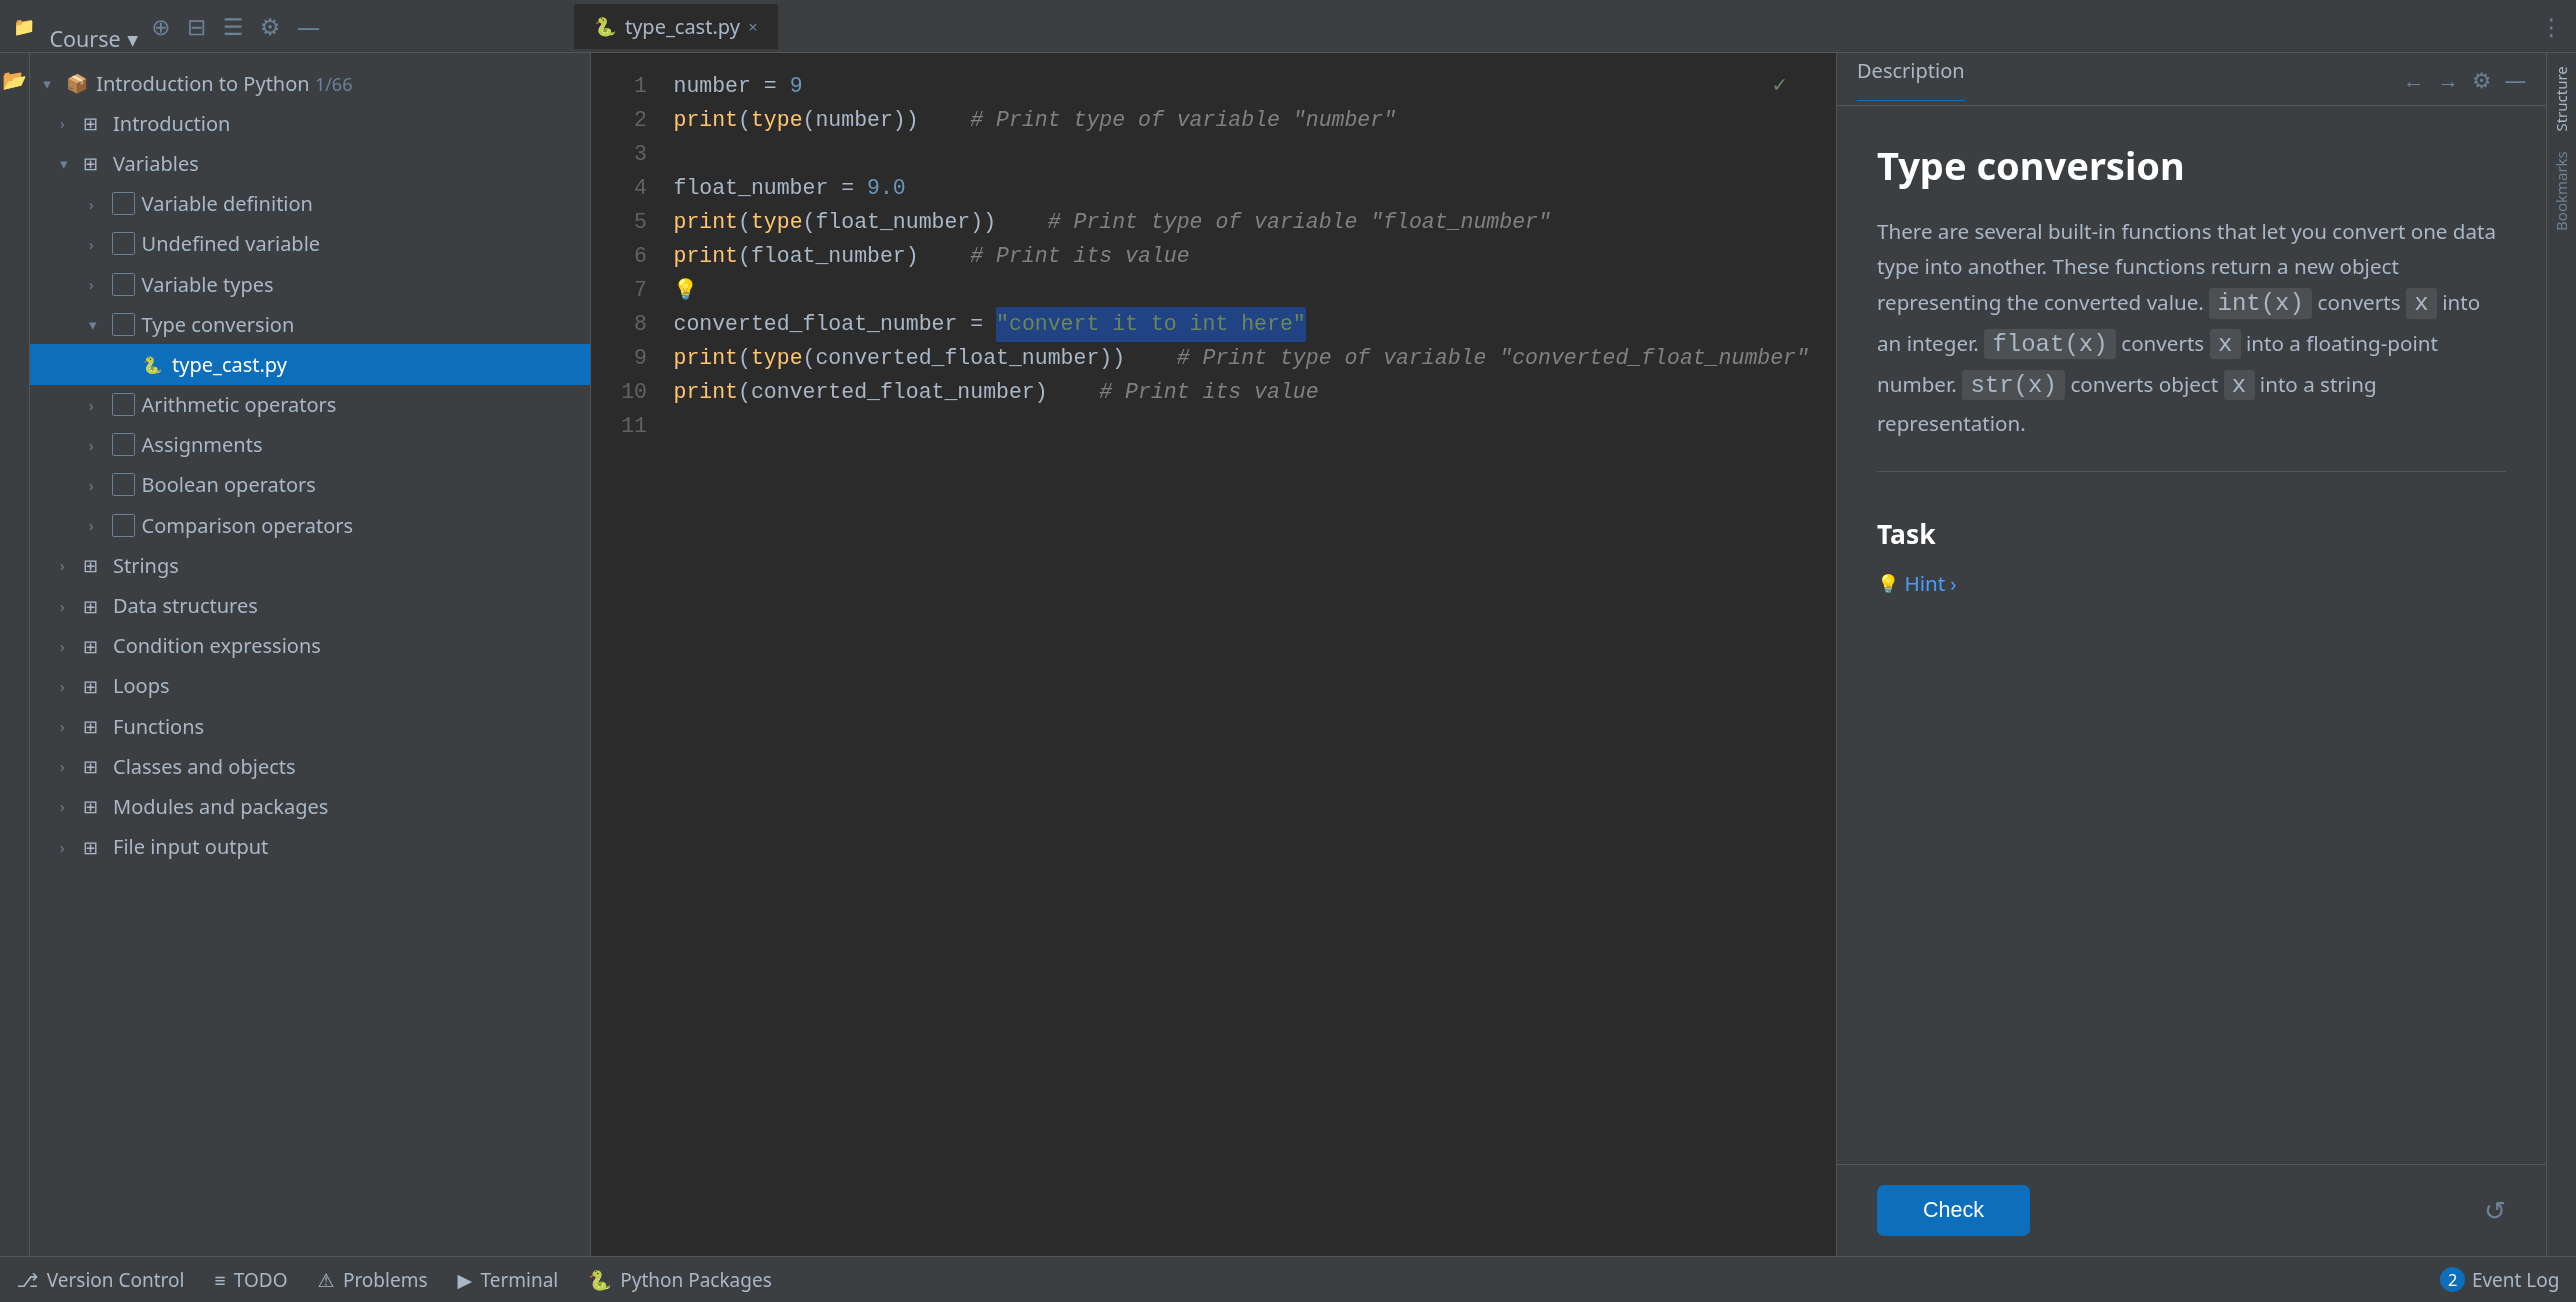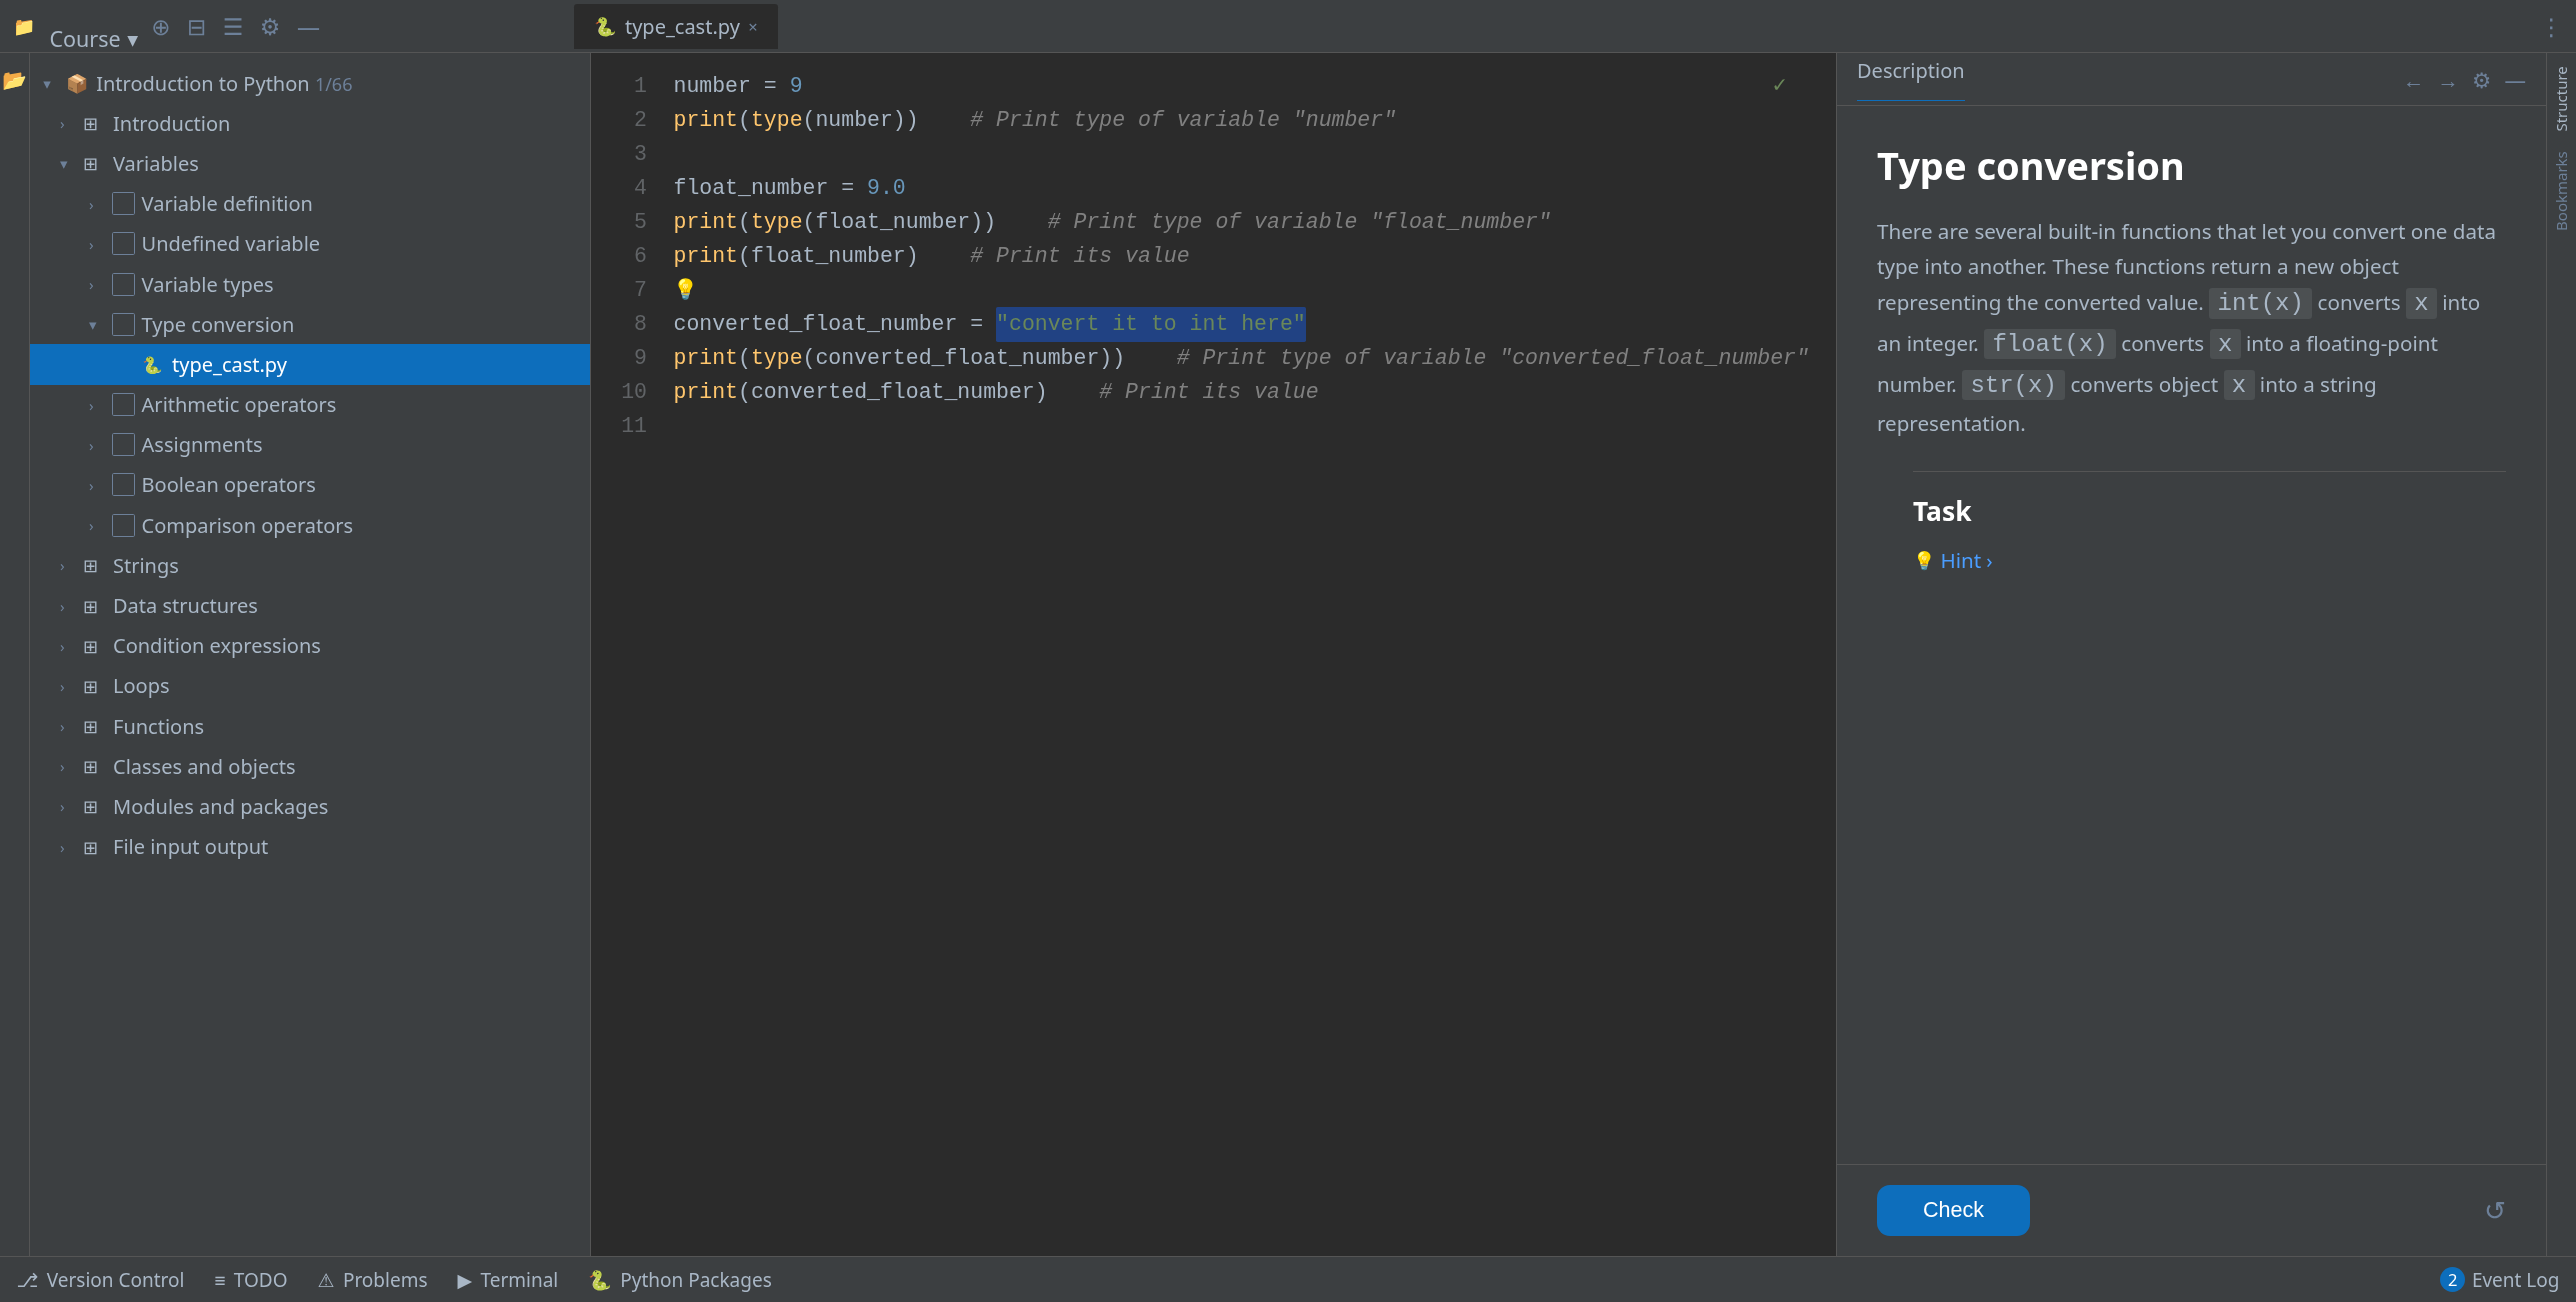--- a/index.html
+++ b/index.html
@@ -261,22 +261,21 @@
       background: #4c5052;
       border-radius: 3.3px;
       padding: 1.7px 8.3px;
       font-family: 'Courier New', monospace;
       font-size: 24px;
       color: #a9b7c6;
     }
 
     .task-section {
       border-top: 0.8px solid #555;
-      padding-top: 21px;
-      margin-left: 36px;
+      padding-top: 44px;
     }
 
     .task-label {
       font-size: 26.4px;
       color: #ffffff;
       font-weight: bold;
       margin-bottom: 16.5px;
     }
 
     .task-body {
@@ -301,21 +300,21 @@
       display: flex;
       align-items: center;
       justify-content: space-between;
       border-top: 0.8px solid #555;
     }
 
     .check-button {
       background: #0d6ebc;
       color: #fff;
       border: none;
-      border-radius: 13px;
+      border-radius: 7px;
       padding: 13.2px 46px;
       font-size: 21.5px;
       cursor: pointer;
     }
 
     .refresh-icon {
       color: #6d8099;
       font-size: 26.4px;
     }
 

